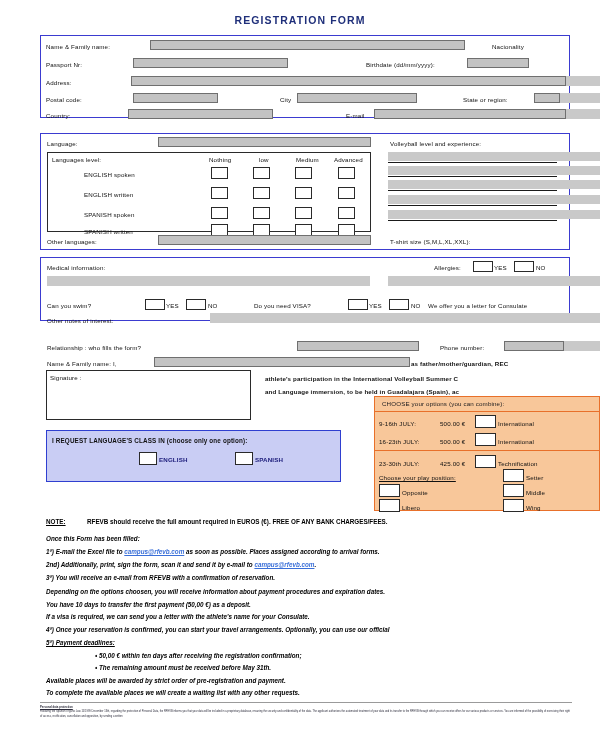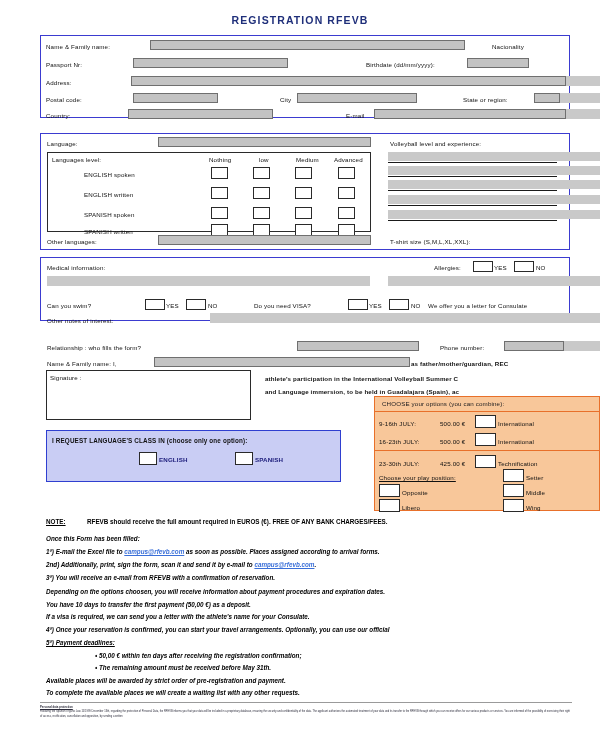--- a/index.html
+++ b/index.html
@@ -100,21 +100,21 @@
     text-align:justify;
   }
   .footer .ftitle{font-weight:bold;font-size:2.8px;text-decoration:underline;}
   .fline{position:absolute;left:40px;width:532px;height:1px;background:#9a9a9a;}
 </style>
 </head>
 <body>
 
 <div class="page">
 
-  <div class="title">REGISTRATION RFEVB</div>
+  <div class="title">REGISTRATION FORM</div>
 
   <div class="boxsec" style="left:40px;top:35px;width:530px;height:83px;">
   </div>
 
   <div class="lbl" style="left:46px;top:43px;">Name &amp; Family name:</div>
   <div class="fld" style="left:150px;top:40px;width:315px;height:10px;"></div>
   <div class="lbl" style="left:492px;top:43px;">Nacionality</div>
 
   <div class="lbl" style="left:46px;top:61px;">Passport Nr:</div>
   <div class="fld" style="left:133px;top:58px;width:155px;height:10px;"></div>

